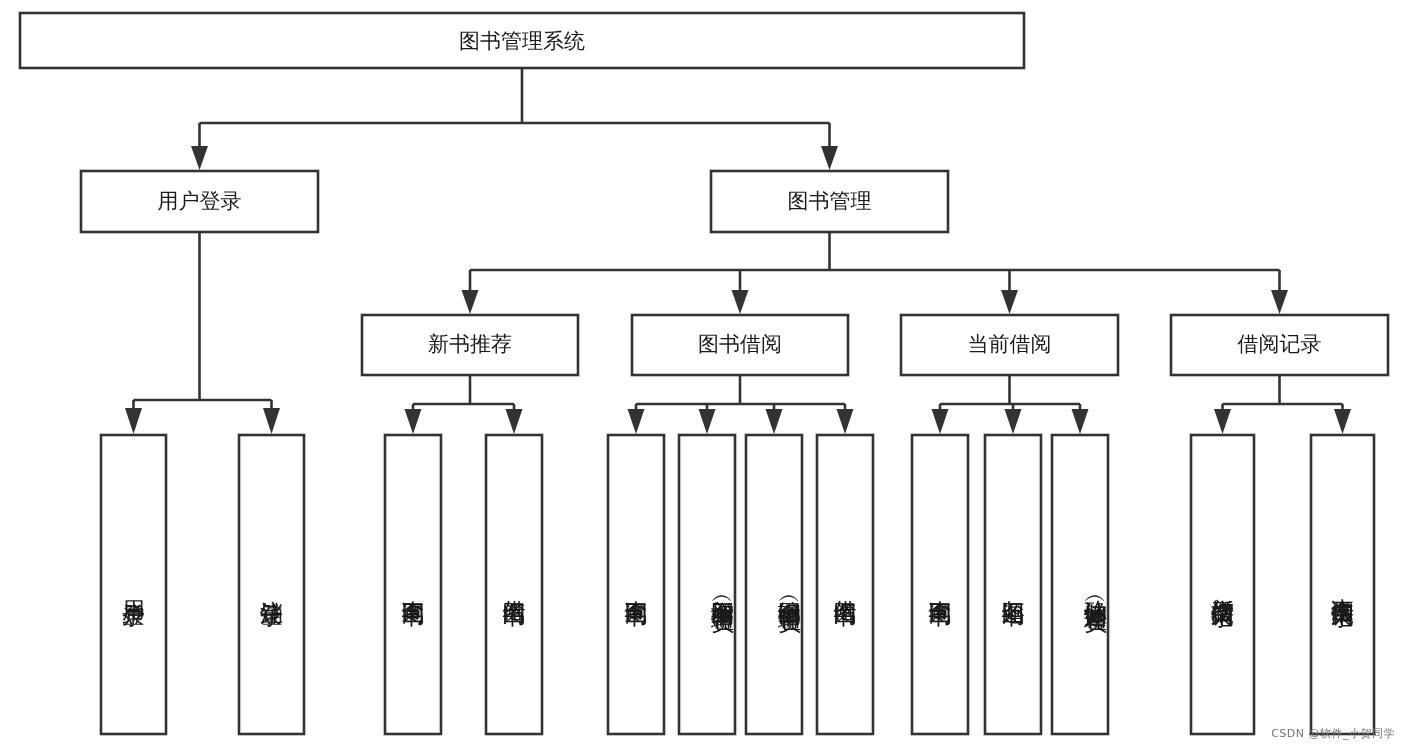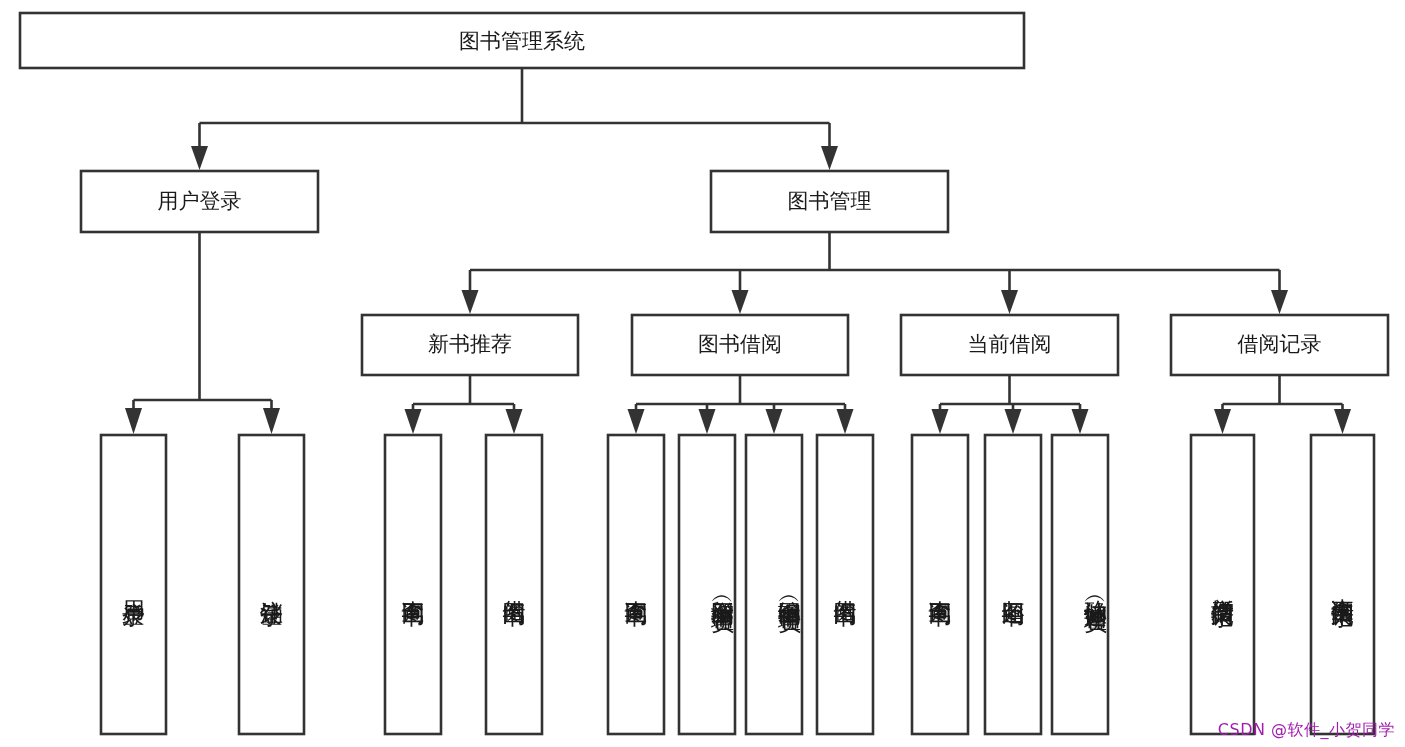--- a/index.html
+++ b/index.html
@@ -60,22 +60,22 @@
     color: #1a1a1a;
     white-space: nowrap;
     text-align: center;
     pointer-events: none;
   }
   .watermark {
     position: absolute;
     right: 10px;
     bottom: 6px;
     font-family: "DejaVu Sans", "Liberation Sans", sans-serif;
-    font-size: 16px;
-    color: #a21caf;
+    font-size: 11px;
+    color: #737373;
     white-space: nowrap;
     letter-spacing: 0.5px;
   }
 </style>
 </head>
 <body>
 
 <div id="diagram-root">
 
   <svg class="flow" viewBox="0 0 1405 747" xmlns="http://www.w3.org/2000/svg">

